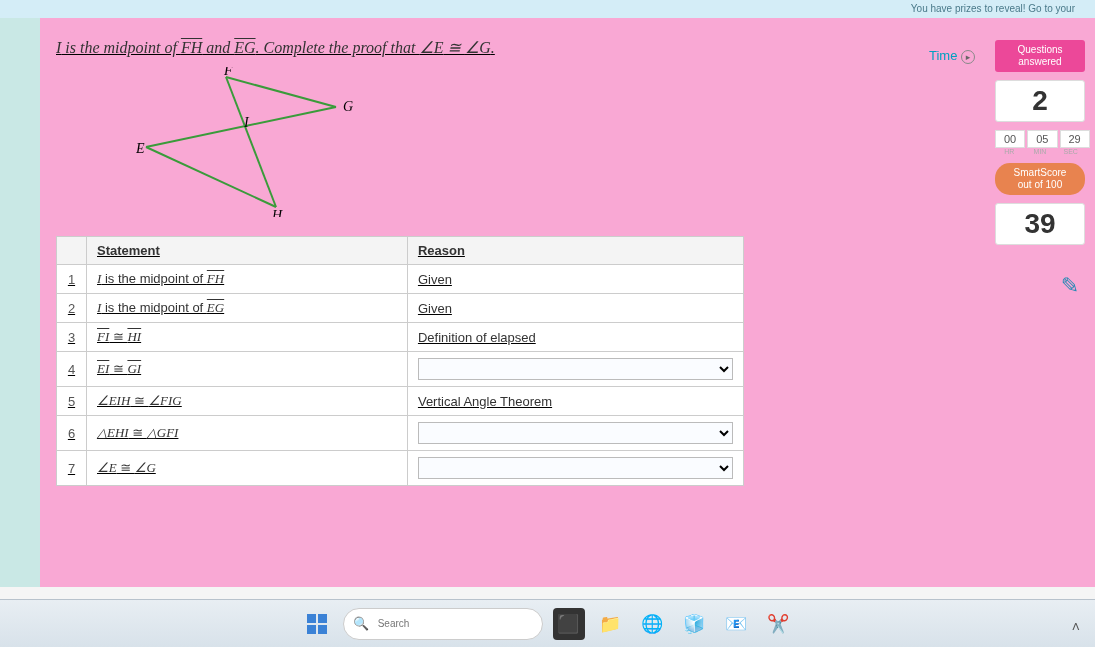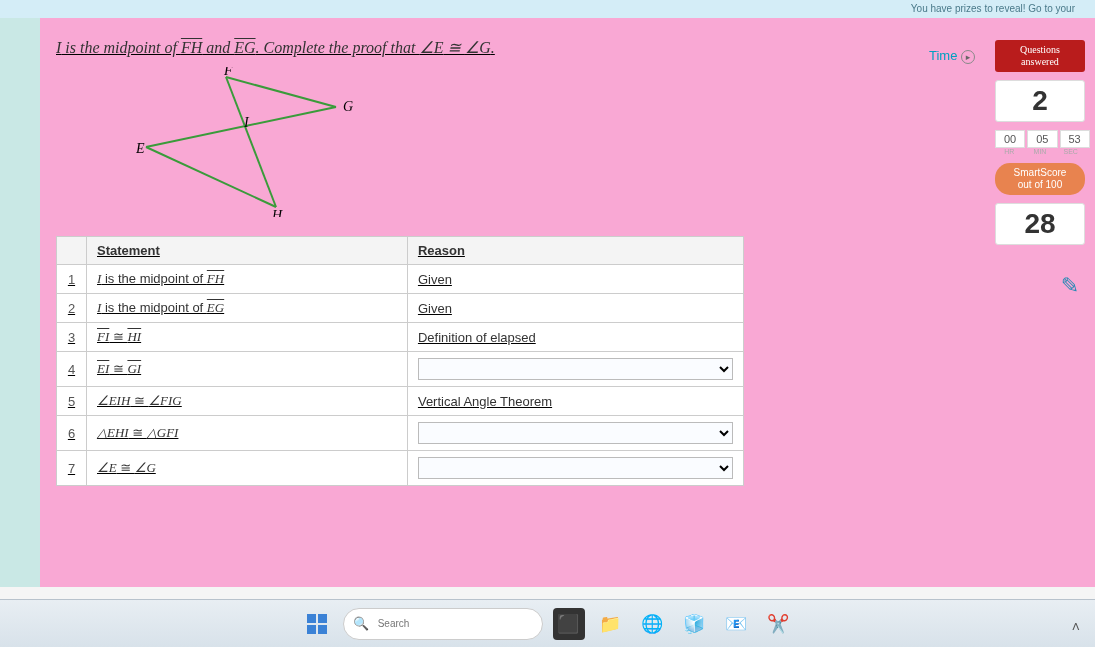--- a/index.html
+++ b/index.html
@@ -92,21 +92,21 @@
   .video-link .circ {
     display:inline-block;width:14px;height:14px;border:1px solid #888;border-radius:50%;
     font-size:9px;line-height:13px;text-align:center;color:#666;vertical-align:middle;
   }
   .sb-box {
     border-radius: 3px;
     text-align: center;
     padding: 4px 2px;
     color: #fff;
   }
-  .sb-label-green { background: #b91c1c; font-size:10px; line-height:1.2;font-family:Liberation Serif, serif; }
+  .sb-label-green { background: #ec4899; font-size:10px; line-height:1.2; }
   .sb-big { background: #fff; color: #333; font-size: 28px; font-weight: bold; border:1px solid #ddd; }
   .sb-label-blue { background: #3aa7c4; font-size:10px; line-height:1.2; }
   .sb-time-row { display:flex; gap:2px; }
   .sb-time-cell { flex:1; background:#fff; border:1px solid #ddd; color:#555; font-size:11px; text-align:center; padding:2px 8px;}
   .sb-time-lbl { display:flex; gap:2px; }
   .sb-time-lbl span { flex:1; font-size:7px; color:#aaa; text-align:center;}
   .sb-label-orange { background: #e8834f; font-size:10px; line-height:1.2;border-radius:15px; }
   .pencil {
     margin-top: 20px;
     align-self: flex-end;
@@ -238,31 +238,31 @@
 </div>
 
 <div class="sidebar">
   <div class="sb-box sb-label-green" style="white-space:pre-line;">Questions
 answered</div>
   <div class="sb-box sb-big">2</div>
   <div>
     <div class="sb-time-row">
       <div class="sb-time-cell">00</div>
       <div class="sb-time-cell">05</div>
-      <div class="sb-time-cell">53</div>
+      <div class="sb-time-cell">29</div>
     </div>
     <div class="sb-time-lbl">
       <span>HR</span>
       <span>MIN</span>
       <span>SEC</span>
     </div>
   </div>
   <div class="sb-box sb-label-orange" style="white-space:pre-line;">SmartScore
 out of 100</div>
-  <div class="sb-box sb-big">28</div>
+  <div class="sb-box sb-big">39</div>
   <div class="pencil">
     <span>✎</span>
   </div>
 </div>
 
 <div class="taskbar">
   <div class="tb-icon">
     <div class="win-logo">
         <span></span>
         <span></span>

